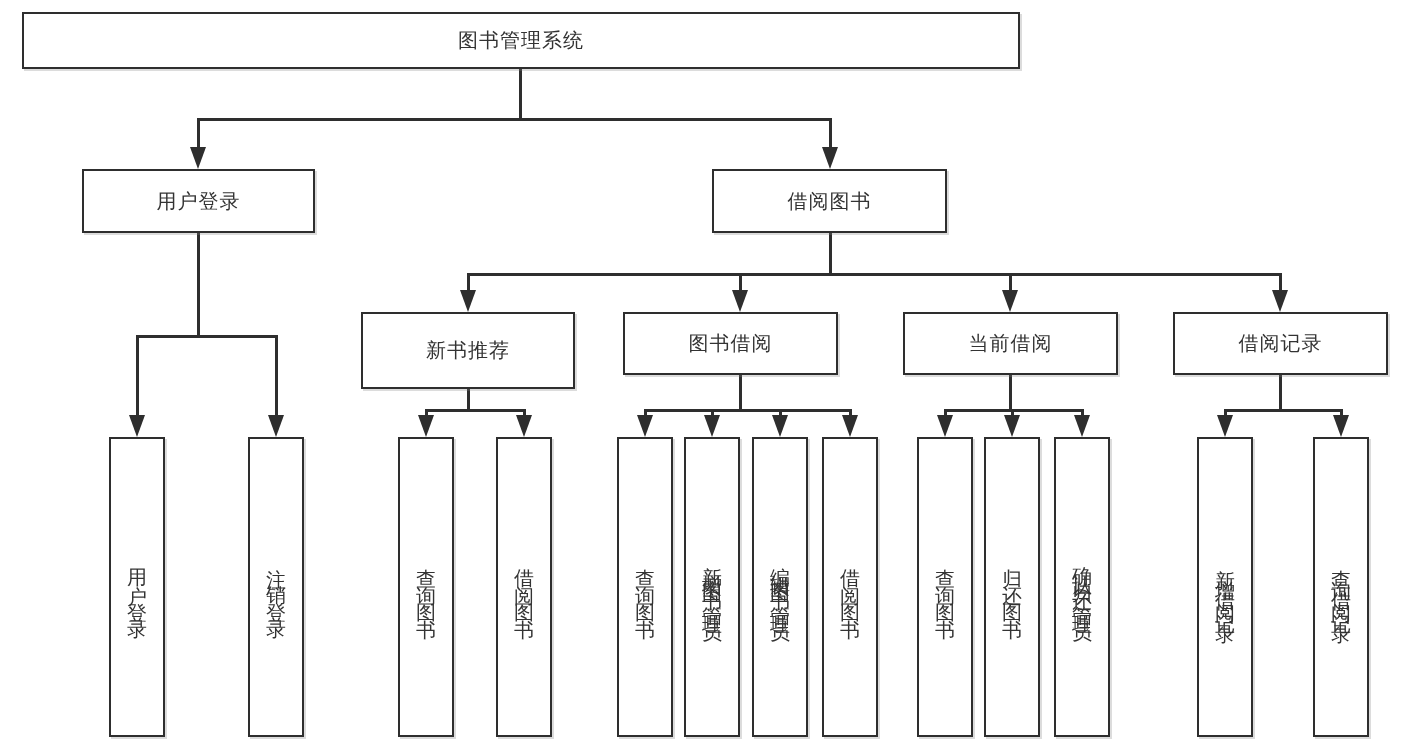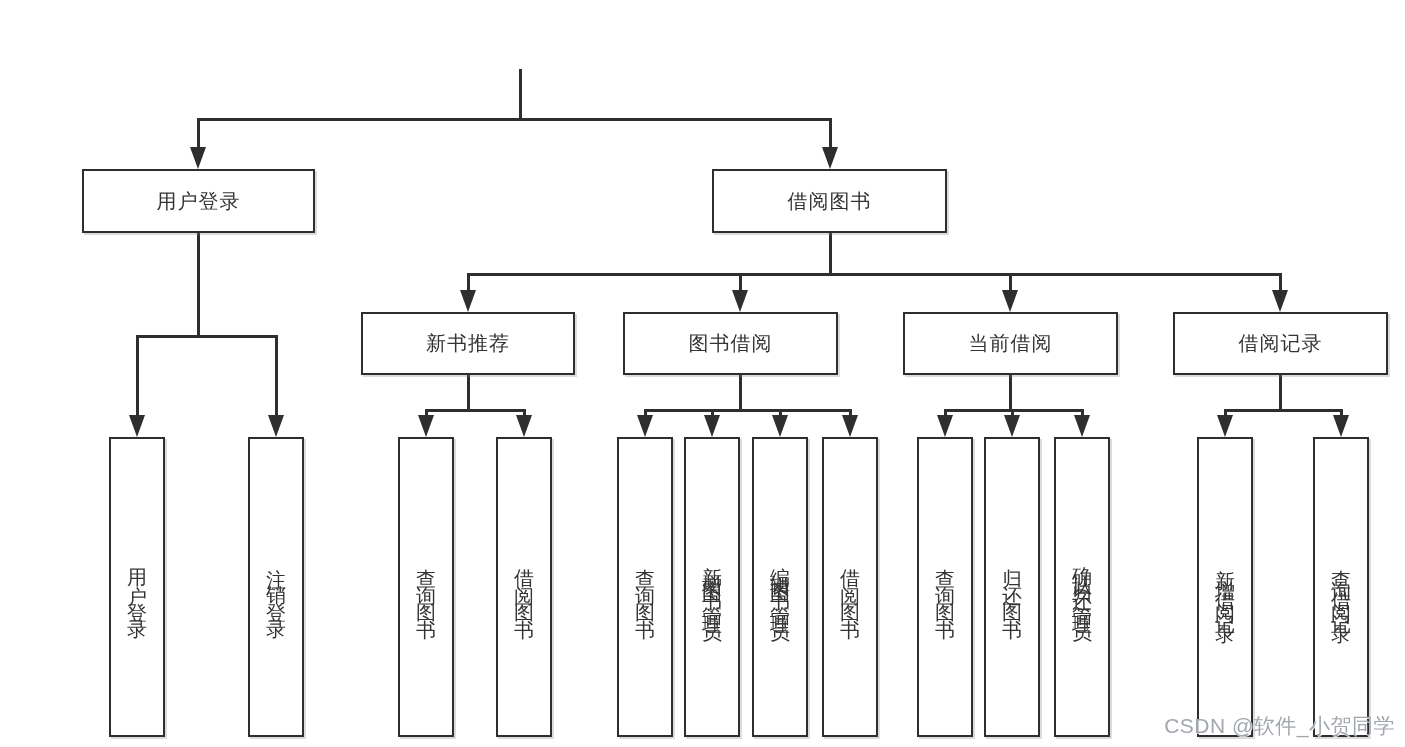--- a/index.html
+++ b/index.html
@@ -49,29 +49,32 @@
     color: var(--wm, #a2a7ae);
     z-index: 5;
     text-shadow: 1px 1px 0 rgba(255,255,255,0.8);
   }
 </style>
 </head>
 <body>
 
 <div id="canvas">
 
+  <div class="box hbox" style="left:22px; top:12px; width:998px; height:57px;">
+    <span>图书管理系统</span>
+  </div>
 
   <div class="box hbox" style="left:82px; top:169px; width:233px; height:64px;">
     <span>用户登录</span>
   </div>
   <div class="box hbox" style="left:712px; top:169px; width:235px; height:64px;">
     <span>借阅图书</span>
   </div>
 
-  <div class="box hbox" style="left:361px; top:312px; width:214px; height:63px;">
+  <div class="box hbox" style="left:361px; top:312px; width:214px; height:77px;">
     <span>新书推荐</span>
   </div>
   <div class="box hbox" style="left:623px; top:312px; width:215px; height:63px;">
     <span>图书借阅</span>
   </div>
   <div class="box hbox" style="left:1173px; top:312px; width:215px; height:63px;">
     <span>借阅记录</span>
   </div>
   <div class="box hbox" style="left:903px; top:312px; width:215px; height:63px;">
     <span>当前借阅</span>
@@ -110,21 +113,20 @@
   <div class="box vbox" style="left:1054px; top:437px; width:56px; height:300px;">
     <span class="vlabel" style="letter-spacing: 8px;">确认归还（管理员）</span>
   </div>
   <div class="box vbox" style="left:1197px; top:437px; width:56px; height:300px;">
     <span class="vlabel" style="letter-spacing: 11px;">新增借阅记录</span>
   </div>
   <div class="box vbox" style="left:1313px; top:437px; width:56px; height:300px;">
     <span class="vlabel" style="letter-spacing: 11px;">查询借阅记录</span>
   </div>
 
-  <div class="watermark">CSDN @软件_小贺同学</div>
 
 <div class="line" style="left: 519px; top: 69px; width: 3px; height: 51px;"></div>
     <div class="line" style="left: 197px; top: 118px; width: 635px; height: 3px;"></div>
     <div class="line" style="left: 197px; top: 118px; width: 3px; height: 32px;"></div>
     <div class="line" style="left: 829px; top: 118px; width: 3px; height: 32px;"></div>
     <div class="line" style="left: 197px; top: 233px; width: 3px; height: 104px;"></div>
     <div class="line" style="left: 136px; top: 335px; width: 142px; height: 3px;"></div>
     <div class="line" style="left: 136px; top: 335px; width: 3px; height: 82px;"></div>
     <div class="line" style="left: 275px; top: 335px; width: 3px; height: 82px;"></div>
     <div class="line" style="left: 829px; top: 233px; width: 3px; height: 42px;"></div>

